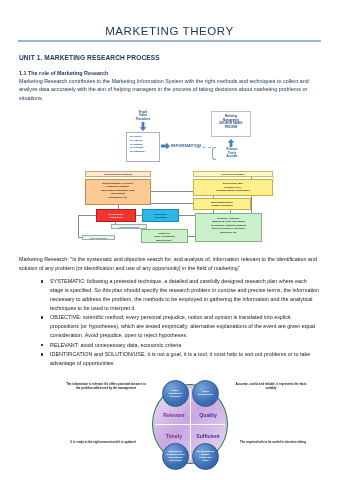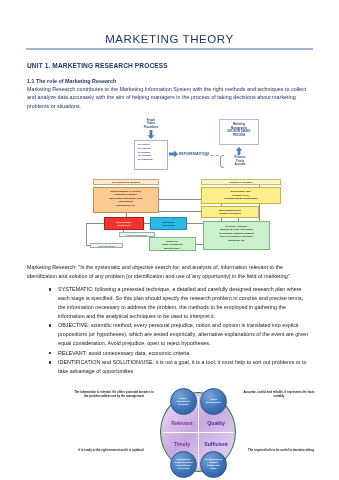--- a/index.html
+++ b/index.html
@@ -8,21 +8,21 @@
     height: 480px;
     background: #ffffff;
     font-family: "Liberation Sans", sans-serif;
     overflow: hidden;
   }
   .page {
     position: relative;
     width: 339px;
     height: 480px;
     background: #fff;
-    padding: 16px;
+    padding: 8px;
   }
 
   
   .doc-title {
     text-align: center;
     font-size: 11.5px;
     letter-spacing: 0.6px;
     color: #1f3864;
     font-weight: 400;
     padding-top: 17px;

